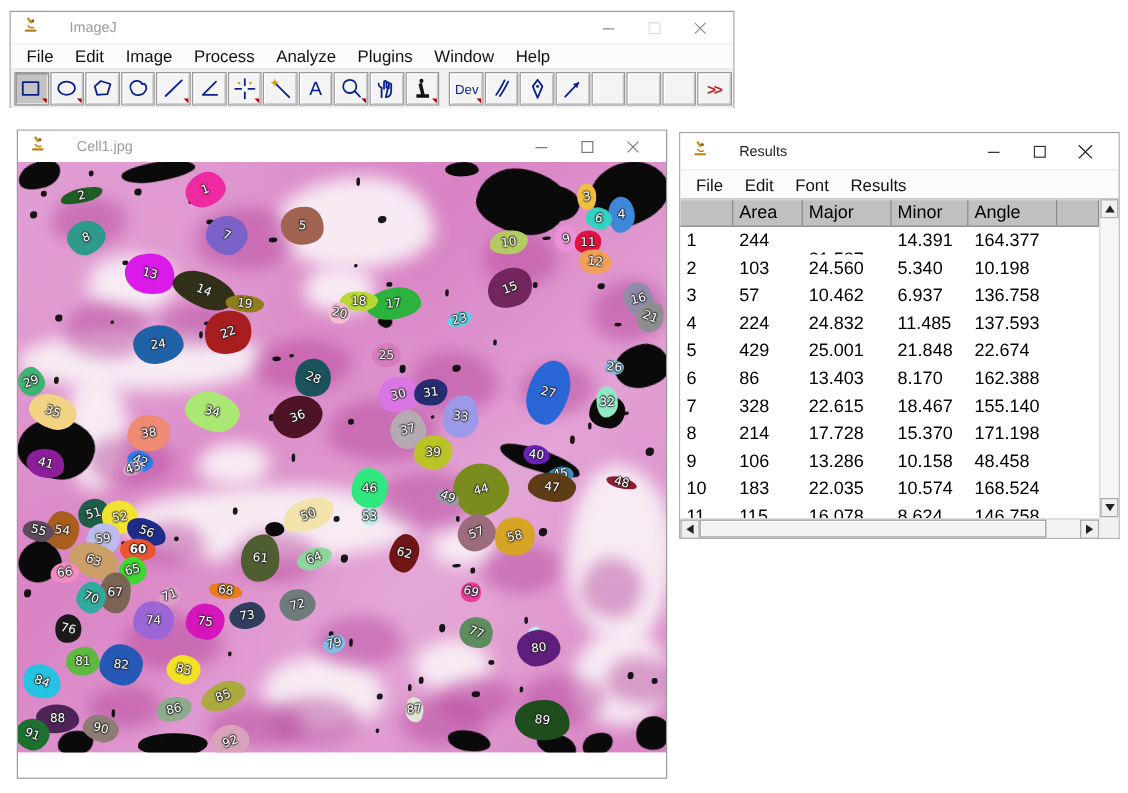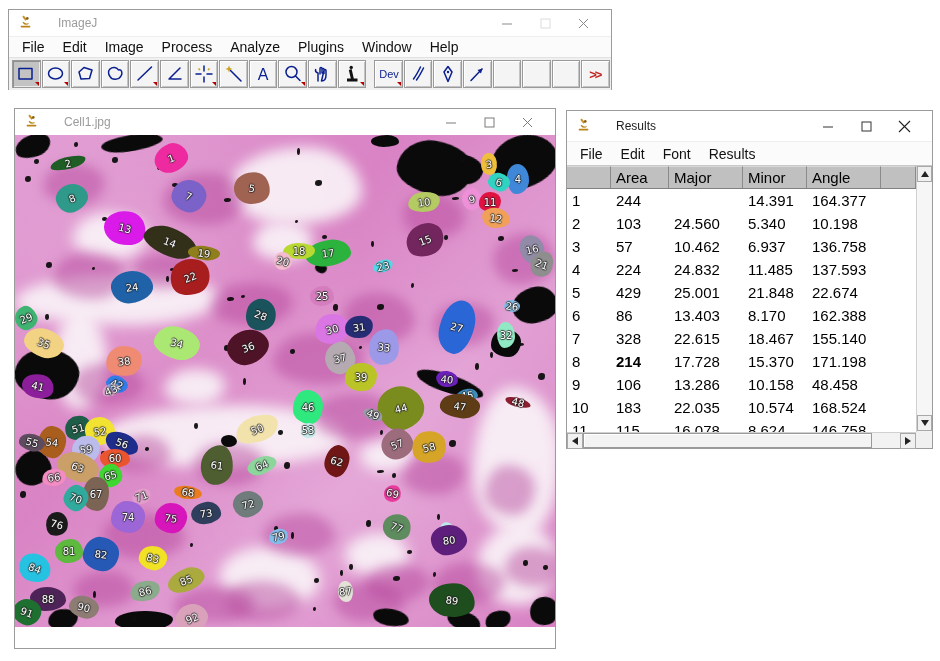--- a/index.html
+++ b/index.html
@@ -585,21 +585,21 @@
       </div>
       <div class="cellmark" style="left: 366px; top: 294px; width: 32px; height: 30px; background: rgb(156, 108, 124); border-radius: 58% 42% 55% 45% / 52% 58% 42% 48%; transform: rotate(-21deg);">
         <span>57</span>
       </div>
       <div class="cellmark" style="left: 397px; top: 296px; width: 34px; height: 32px; background: rgb(214, 164, 38); border-radius: 45% 55% 42% 58% / 58% 45% 55% 42%; transform: rotate(-14deg);">
         <span>58</span>
       </div>
       <div class="cellmark" style="left: 57px; top: 301px; width: 28px; height: 26px; background: rgb(188, 188, 236); border-radius: 52% 48% 45% 55% / 55% 45% 58% 42%; transform: rotate(-7deg);">
         <span>59</span>
       </div>
-      <div class="cellmark" style="left: 85px; top: 313.5px; width: 30px; height: 19px; background: rgb(234, 85, 48); border-radius: 48% 52% 58% 42% / 45% 55%; transform: rotate(0deg);">
+      <div class="cellmark" style="left: 85px; top: 313.5px; width: 30px; height: 19px; background: rgb(234, 85, 48); border-radius: 48% 52% 58% 42% / 45% 55%; transform: rotate(0deg); font-weight: bold;">
         <span>60</span>
       </div>
       <div class="cellmark" style="left: 186px; top: 310px; width: 32px; height: 40px; background: rgb(78, 94, 48); border-radius: 58% 42% 55% 45% / 52% 58% 42% 48%; transform: rotate(7deg);">
         <span>61</span>
       </div>
       <div class="cellmark" style="left: 310px; top: 310px; width: 24px; height: 32px; background: rgb(112, 22, 22); border-radius: 45% 55% 42% 58% / 58% 45% 55% 42%; transform: rotate(14deg);">
         <span>62</span>
       </div>
       <div class="cellmark" style="left: 42px; top: 318px; width: 42px; height: 28px; background: rgb(202, 160, 104); border-radius: 52% 48% 45% 55% / 55% 45% 58% 42%; transform: rotate(21deg);">
         <span>63</span>
@@ -790,21 +790,21 @@
         <div class="res-row">
           <div class="cell" style="width: 44px;">7</div>
           <div class="cell" style="width: 58px;">328</div>
           <div class="cell" style="width: 74px;">22.615</div>
           <div class="cell" style="width: 64px;">18.467</div>
           <div class="cell" style="width: 74px;">155.140</div>
           <div class="cell" style="width: 35px;"></div>
         </div>
         <div class="res-row">
           <div class="cell" style="width: 44px;">8</div>
-          <div class="cell" style="width: 58px; font-weight: bold;">214</div>
+          <div class="cell" style="width: 58px;">214</div>
           <div class="cell" style="width: 74px;">17.728</div>
           <div class="cell" style="width: 64px;">15.370</div>
           <div class="cell" style="width: 74px;">171.198</div>
           <div class="cell" style="width: 35px;"></div>
         </div>
         <div class="res-row">
           <div class="cell" style="width: 44px;">9</div>
           <div class="cell" style="width: 58px;">106</div>
           <div class="cell" style="width: 74px;">13.286</div>
           <div class="cell" style="width: 64px;">10.158</div>

